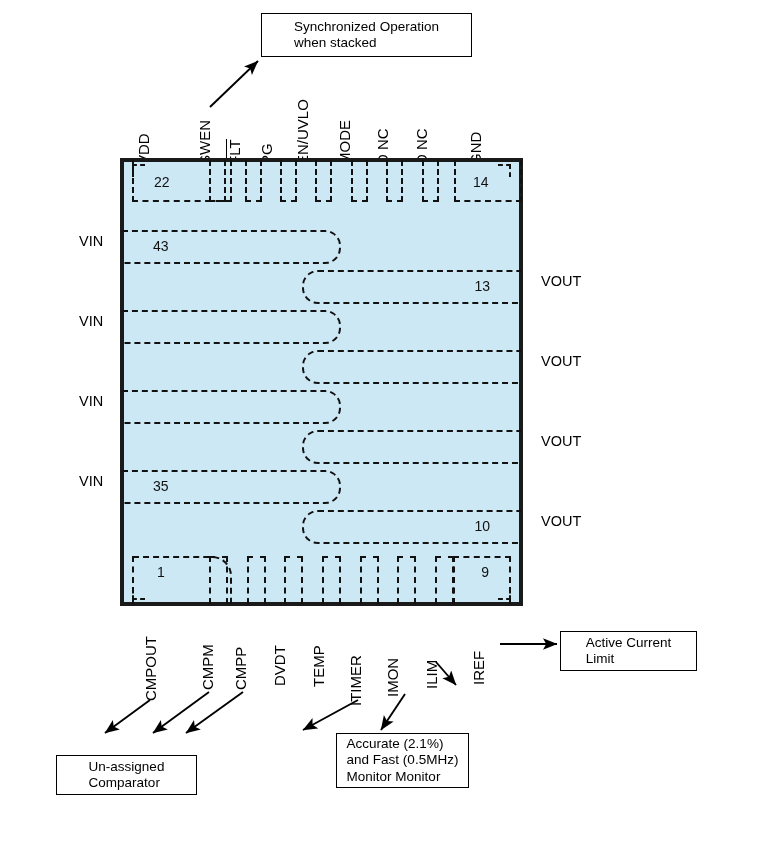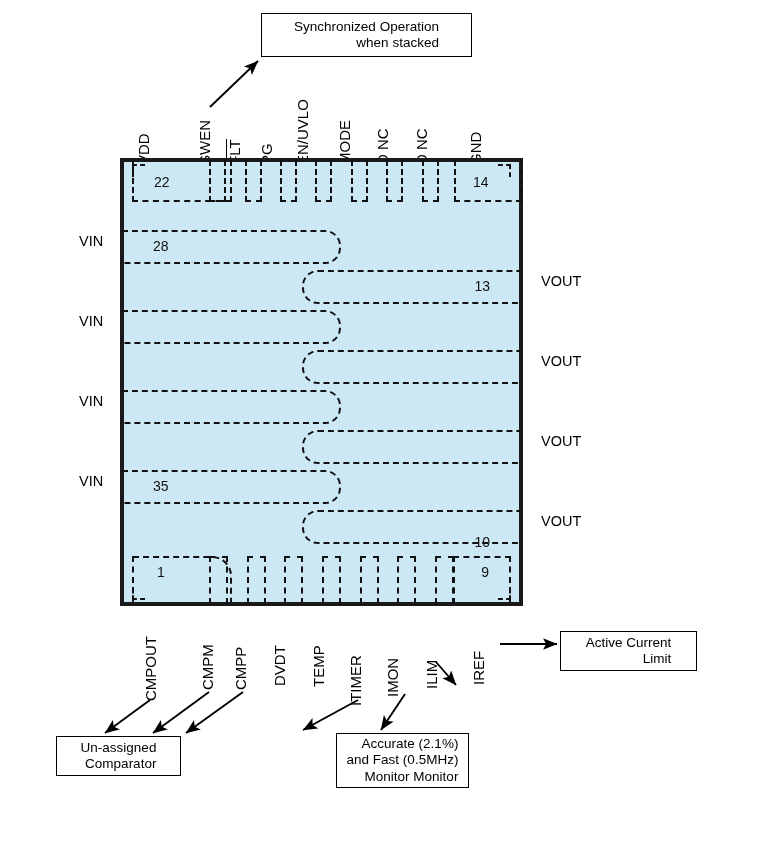--- a/index.html
+++ b/index.html
@@ -2,21 +2,21 @@
 <html><head>
 <meta charset="utf-8">
 <style>
   html,body{margin:0;padding:0;background:#ffffff;}
   body{width:764px;height:843px;position:relative;overflow:hidden;
        font-family:"Liberation Sans","DejaVu Sans",sans-serif;color:#000;}
   #stage{position:absolute;left:0;top:0;width:764px;height:843px;}
 
   
   .callout{position:absolute;border:1.6px solid #000;background:#fff;
-           display:flex;align-items:center;justify-content:center;text-align:right;
+           display:flex;align-items:center;justify-content:center;text-align:left;
            font-size:13.5px;line-height:16.5px;box-sizing:border-box;}
 
   
   #pkg{position:absolute;left:120px;top:158px;width:403px;height:448px;
        background:#cce8f5;border:4px solid #1a1a1a;box-sizing:border-box;}
 
   
   .pad{position:absolute;border:2px dashed #111;box-sizing:border-box;}
   .pad-top{border-top:none;}
   .pad-bot{border-bottom:none;}
@@ -44,21 +44,21 @@
 
 <div id="stage">
 
   <div class="callout" id="c-sync" style="left:261px;top:13px;width:211px;height:44px;">
     <div>
       <div>Synchronized Operation</div>
       <div>when stacked</div>
     </div>
   </div>
 
-  <div class="callout" id="c-comp" style="left:56px;top:736px;width:125px;height:40px;">
+  <div class="callout" id="c-comp" style="left:56px;top:755px;width:141px;height:40px;">
     <div>
       <div>Un-assigned</div>
       <div>Comparator</div>
     </div>
   </div>
 
 
   <div class="callout" id="c-mon" style="left:336px;top:733px;width:133px;height:55px;">
     <div>
       <div>Accurate (2.1%)</div>
@@ -143,36 +143,36 @@
     <div class="pad pad-top" style="left:191px;top:-2px;width:17px;height:42px;"></div>
     <div class="pad pad-top" style="left:227px;top:-2px;width:17px;height:42px;"></div>
     <div class="pad pad-top" style="left:262px;top:-2px;width:17px;height:42px;"></div>
     <div class="pad pad-top" style="left:298px;top:-2px;width:17px;height:42px;"></div>
 
     <div class="pad pad-top" style="left:330px;top:-2px;width:68px;height:42px;"></div>
     <div class="corner-mark" style="right:8px;top:2px;border-left:none;border-bottom:none;"></div>
     <div class="padnum" style="left:349px;top:12px;">14</div>
 
     <div class="pad pad-l" style="left:-2px;top:68px;width:219px;height:34px;"></div>
-    <div class="padnum" style="left:29px;top:76px;">28</div>
+    <div class="padnum" style="left:29px;top:76px;">43</div>
 
     <div class="pad pad-l" style="left:-2px;top:148px;width:219px;height:34px;"></div>
     <div class="pad pad-l" style="left:-2px;top:228px;width:219px;height:34px;"></div>
 
     <div class="pad pad-l" style="left:-2px;top:308px;width:219px;height:34px;"></div>
     <div class="padnum" style="left:29px;top:316px;">35</div>
 
     <div class="pad pad-r" style="right:-2px;top:108px;width:219px;height:34px;"></div>
     <div class="padnum" style="right:29px;top:116px;">13</div>
 
     <div class="pad pad-r" style="right:-2px;top:188px;width:219px;height:34px;"></div>
     <div class="pad pad-r" style="right:-2px;top:268px;width:219px;height:34px;"></div>
 
     <div class="pad pad-r" style="right:-2px;top:348px;width:219px;height:34px;"></div>
-    <div class="padnum" style="right:29px;top:372px;">10</div>
+    <div class="padnum" style="right:29px;top:356px;">10</div>
 
     <div class="pad pad-bot" style="left:8px;bottom:-2px;width:100px;height:48px;border-radius:0 20px 0 0;"></div>
     <div class="corner-mark" style="left:8px;bottom:2px;border-right:none;border-top:none;"></div>
     <div class="padnum" style="left:33px;bottom:22px;">1</div>
 
     <div class="pad pad-bot" style="left:85px;bottom:-2px;width:19px;height:48px;"></div>
     <div class="pad pad-bot" style="left:123px;bottom:-2px;width:19px;height:48px;"></div>
     <div class="pad pad-bot" style="left:160px;bottom:-2px;width:19px;height:48px;"></div>
     <div class="pad pad-bot" style="left:198px;bottom:-2px;width:19px;height:48px;"></div>
     <div class="pad pad-bot" style="left:236px;bottom:-2px;width:19px;height:48px;"></div>

